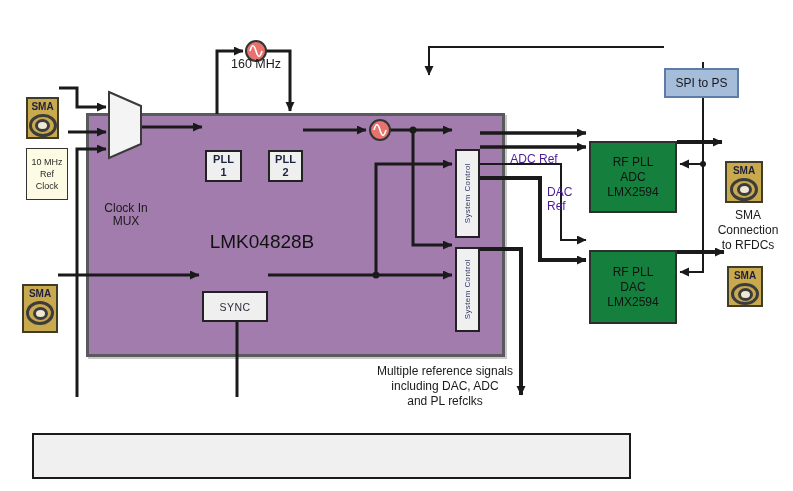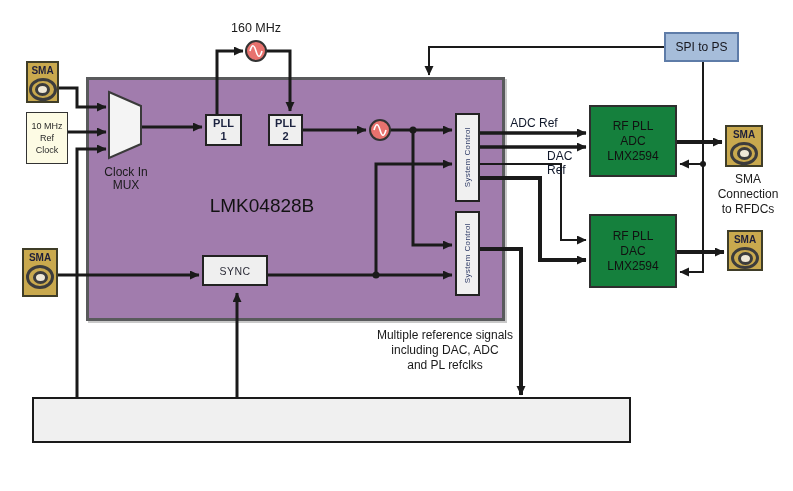--- a/index.html
+++ b/index.html
@@ -1,20 +1,20 @@
 <!DOCTYPE html>
 <html><head>
 <meta charset="utf-8">
 <style>
   html,body{margin:0;padding:0;background:#ffffff;}
   #canvas{
     position:relative;width:793px;height:491px;background:#ffffff;
     font-family:"Liberation Sans", sans-serif;color:#1a1a1a;overflow:hidden;
   }
-  .abs{position:absolute;box-sizing:border-box;}
+  .abs{position:absolute;box-sizing:border-box;margin-top:36px;}
   #wires{position:absolute;left:0;top:0;width:793px;height:491px;z-index:2;}
   .blk{z-index:3;display:flex;flex-direction:column;align-items:center;justify-content:center;text-align:left;}
   .lbl{z-index:4;text-align:center;}
 
   .chip{background:#A17CAD;border:3px solid #595a5c;z-index:1;box-shadow:2px 2px 0 rgba(100,100,100,.35);}
   .graybox{background:#efefef;border:2px solid #222;}
   .pll{font-size:11px;line-height:13px;color:#1c2340;font-weight:bold;}
   .syncbox{font-size:10.5px;letter-spacing:.5px;color:#2c2c38;}
   .scbox{background:#f0f0f0;border:2px solid #222;}
   .scbox .vtext{display:block;writing-mode:vertical-rl;transform:rotate(180deg);
@@ -22,21 +22,21 @@
   .green{background:#15803d;border:2px solid #2e2e2e;font-size:12px;line-height:15px;color:#111;}
   .blue{background:#A6BDDA;border:2px solid #5E7CA8;font-size:12px;color:#16161d;}
   .sma{background:#C9A94E;border:2px solid #3f3d28;padding-top:2px;justify-content:flex-start;}
   .sma .t{font-size:10px;font-weight:bold;color:#1f1f3a;line-height:11px;}
   .ring{width:22px;height:18px;border-radius:50%;border:3px solid #3c3c3c;background:#C9A94E;
     display:flex;align-items:center;justify-content:center;margin-top:2px;}
   .ring .in{width:9px;height:7px;border-radius:50%;border:3px solid #3c3c3c;background:#efe8d6;}
   .cream{background:#FDFBE4;border:1.5px solid #333;font-size:9px;line-height:12px;color:#2a2a2a;}
   .devboard{background:#f0f0f0;border:2px solid #1a1a1a;z-index:1;}
   .note{font-size:12px;line-height:15px;color:#1a1a1a;}
-  .wirelabel{font-size:12px;color:#0f172a;}
+  .wirelabel{font-size:12px;color:#4c1d95;}
   .bigname{font-size:19px;color:#121212;}
   .devlabel{font-size:20px;color:#111;}
   .muxlabel{font-size:12px;line-height:13px;color:#1a1a1a;}
   .freq{font-size:12.5px;color:#1a1a1a;}
 </style>
 </head>
 <body>
 
 <div id="canvas">
 

